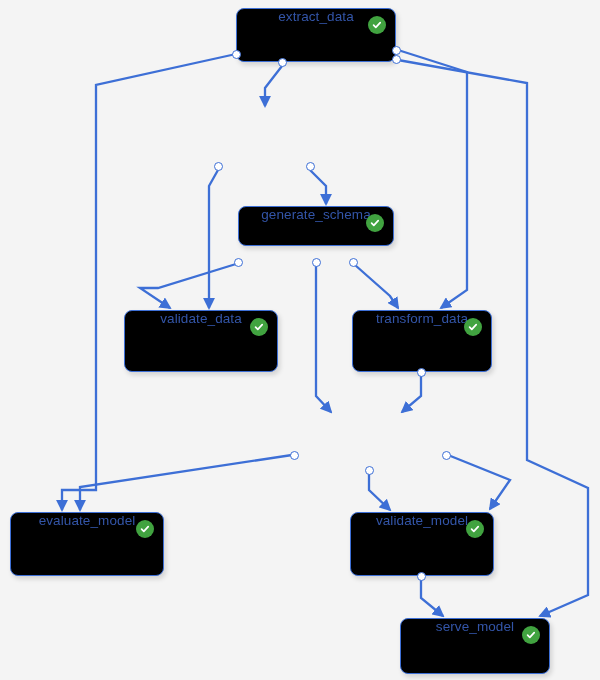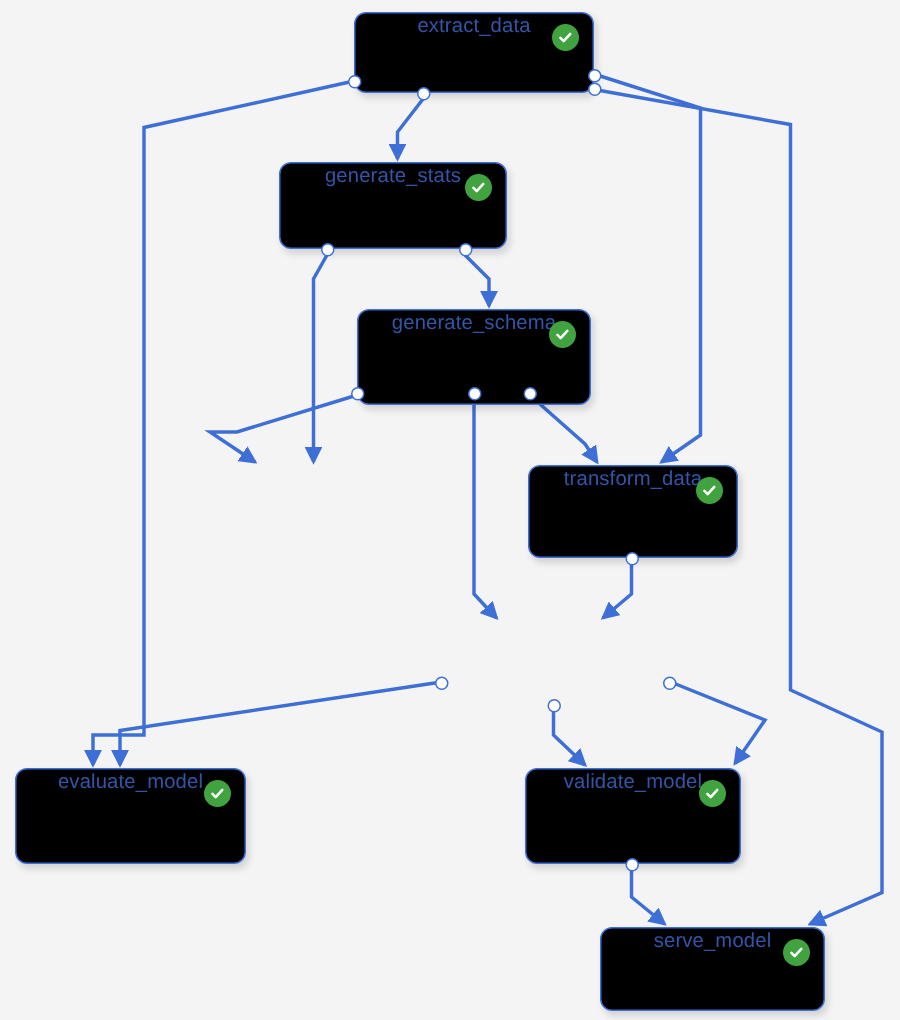--- a/index.html
+++ b/index.html
@@ -111,38 +111,38 @@
 
   <div class="node" style="left:236px; top:8px; width:160px; height:54px;">
     <span class="node-label">extract_data</span>
     <span class="status-badge">
       <svg width="12" height="12" viewBox="0 0 12 12">
           <path d="M2.6 6.2 L4.8 8.4 L9.2 3.6" fill="none" stroke="#ffffff" stroke-width="1.7" stroke-linecap="round" stroke-linejoin="round"></path>
         </svg>
     </span>
   </div>
 
-  <div class="node" style="left:186px; top:108px; width:152px; height:58px;">
-    <span class="node-label">generate_stats</span>
-    <span class="status-badge">
-      <svg width="12" height="12" viewBox="0 0 12 12">
-          <path d="M2.6 6.2 L4.8 8.4 L9.2 3.6" fill="none" stroke="#ffffff" stroke-width="1.7" stroke-linecap="round" stroke-linejoin="round"></path>
-        </svg>
-    </span>
-  </div>
 
-  <div class="node" style="left:238px; top:206px; width:156px; height:64px;">
+  <div class="node" style="left:238px; top:206px; width:156px; height:40px;">
     <span class="node-label">generate_schema</span>
     <span class="status-badge">
       <svg width="12" height="12" viewBox="0 0 12 12">
           <path d="M2.6 6.2 L4.8 8.4 L9.2 3.6" fill="none" stroke="#ffffff" stroke-width="1.7" stroke-linecap="round" stroke-linejoin="round"></path>
         </svg>
     </span>
   </div>
 
+  <div class="node" style="left:124px; top:310px; width:154px; height:62px;">
+    <span class="node-label">validate_data</span>
+    <span class="status-badge">
+      <svg width="12" height="12" viewBox="0 0 12 12">
+          <path d="M2.6 6.2 L4.8 8.4 L9.2 3.6" fill="none" stroke="#ffffff" stroke-width="1.7" stroke-linecap="round" stroke-linejoin="round"></path>
+        </svg>
+    </span>
+  </div>
 
   <div class="node" style="left:352px; top:310px; width:140px; height:62px;">
     <span class="node-label">transform_data</span>
     <span class="status-badge">
       <svg width="12" height="12" viewBox="0 0 12 12">
           <path d="M2.6 6.2 L4.8 8.4 L9.2 3.6" fill="none" stroke="#ffffff" stroke-width="1.7" stroke-linecap="round" stroke-linejoin="round"></path>
         </svg>
     </span>
   </div>
 

